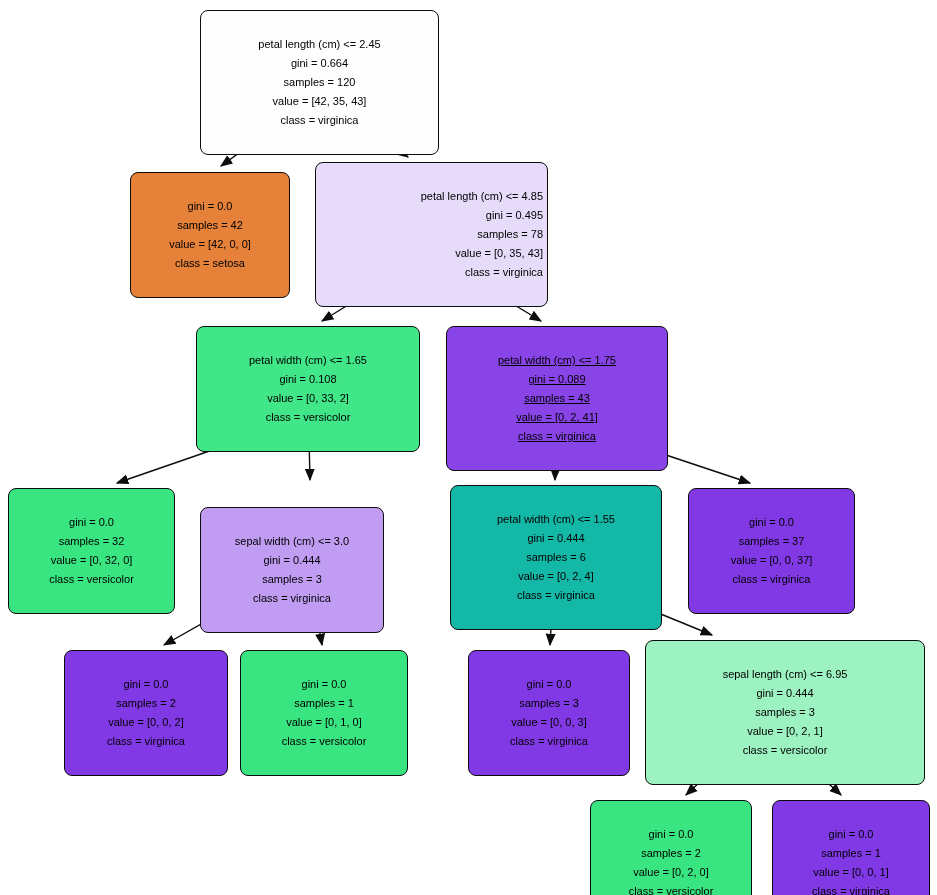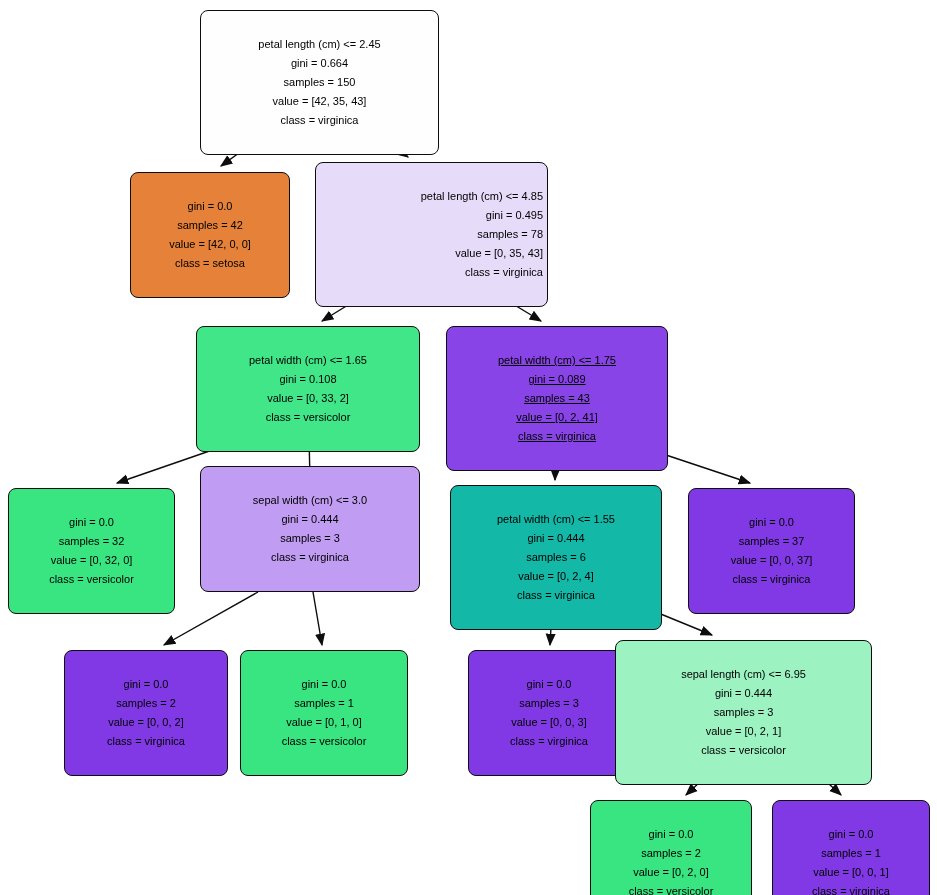--- a/index.html
+++ b/index.html
@@ -26,27 +26,27 @@
     position:absolute;
     font-size:15px;
     color:#000000;
   }
   .n0{left:200px;top:10px;width:239px;}
   .n1{left:130px;top:172px;width:160px;}
   .n2{left:315px;top:162px;width:233px;}
   .n3{left:196px;top:326px;width:224px;}
   .n4{left:446px;top:326px;width:222px;text-decoration:underline;}
   .n5{left:8px;top:488px;width:167px;}
-  .n6{left:200px;top:466px;width:220px;}
+  .n6{left:200px;top:507px;width:184px;}
   .n7{left:450px;top:485px;width:212px;}
   .n8{left:688px;top:488px;width:167px;}
   .n9{left:64px;top:650px;width:164px;}
   .n10{left:240px;top:650px;width:168px;}
   .n11{left:468px;top:650px;width:162px;}
-  .n12{left:615px;top:640px;width:257px;}
+  .n12{left:645px;top:640px;width:280px;}
   .n13{left:590px;top:800px;width:162px;}
   .n14{left:772px;top:800px;width:158px;}
   .lbl-true{left:205px;top:129px;}
   .lbl-false{left:372px;top:120px;}
 </style>
 </head>
 <body>
 
 <div id="stage">
 
@@ -73,21 +73,21 @@
       <line x1="793" y1="751" x2="841" y2="795" marker-end="url(#arrow)"></line>
     </g>
   </svg>
 
   <div class="edge-label lbl-true">True</div>
   <div class="edge-label lbl-false">False</div>
 
   <div class="node n0" style="background-color: rgb(254, 254, 255);">
     <div>petal length (cm) &lt;= 2.45</div>
     <div>gini = 0.664</div>
-    <div>samples = 150</div>
+    <div>samples = 120</div>
     <div>value = [42, 35, 43]</div>
     <div>class = virginica</div>
   </div>
 
   <div class="node n1" style="background-color: rgb(229, 129, 57);">
     <div>gini = 0.0</div>
     <div>samples = 42</div>
     <div>value = [42, 0, 0]</div>
     <div>class = setosa</div>
   </div>

